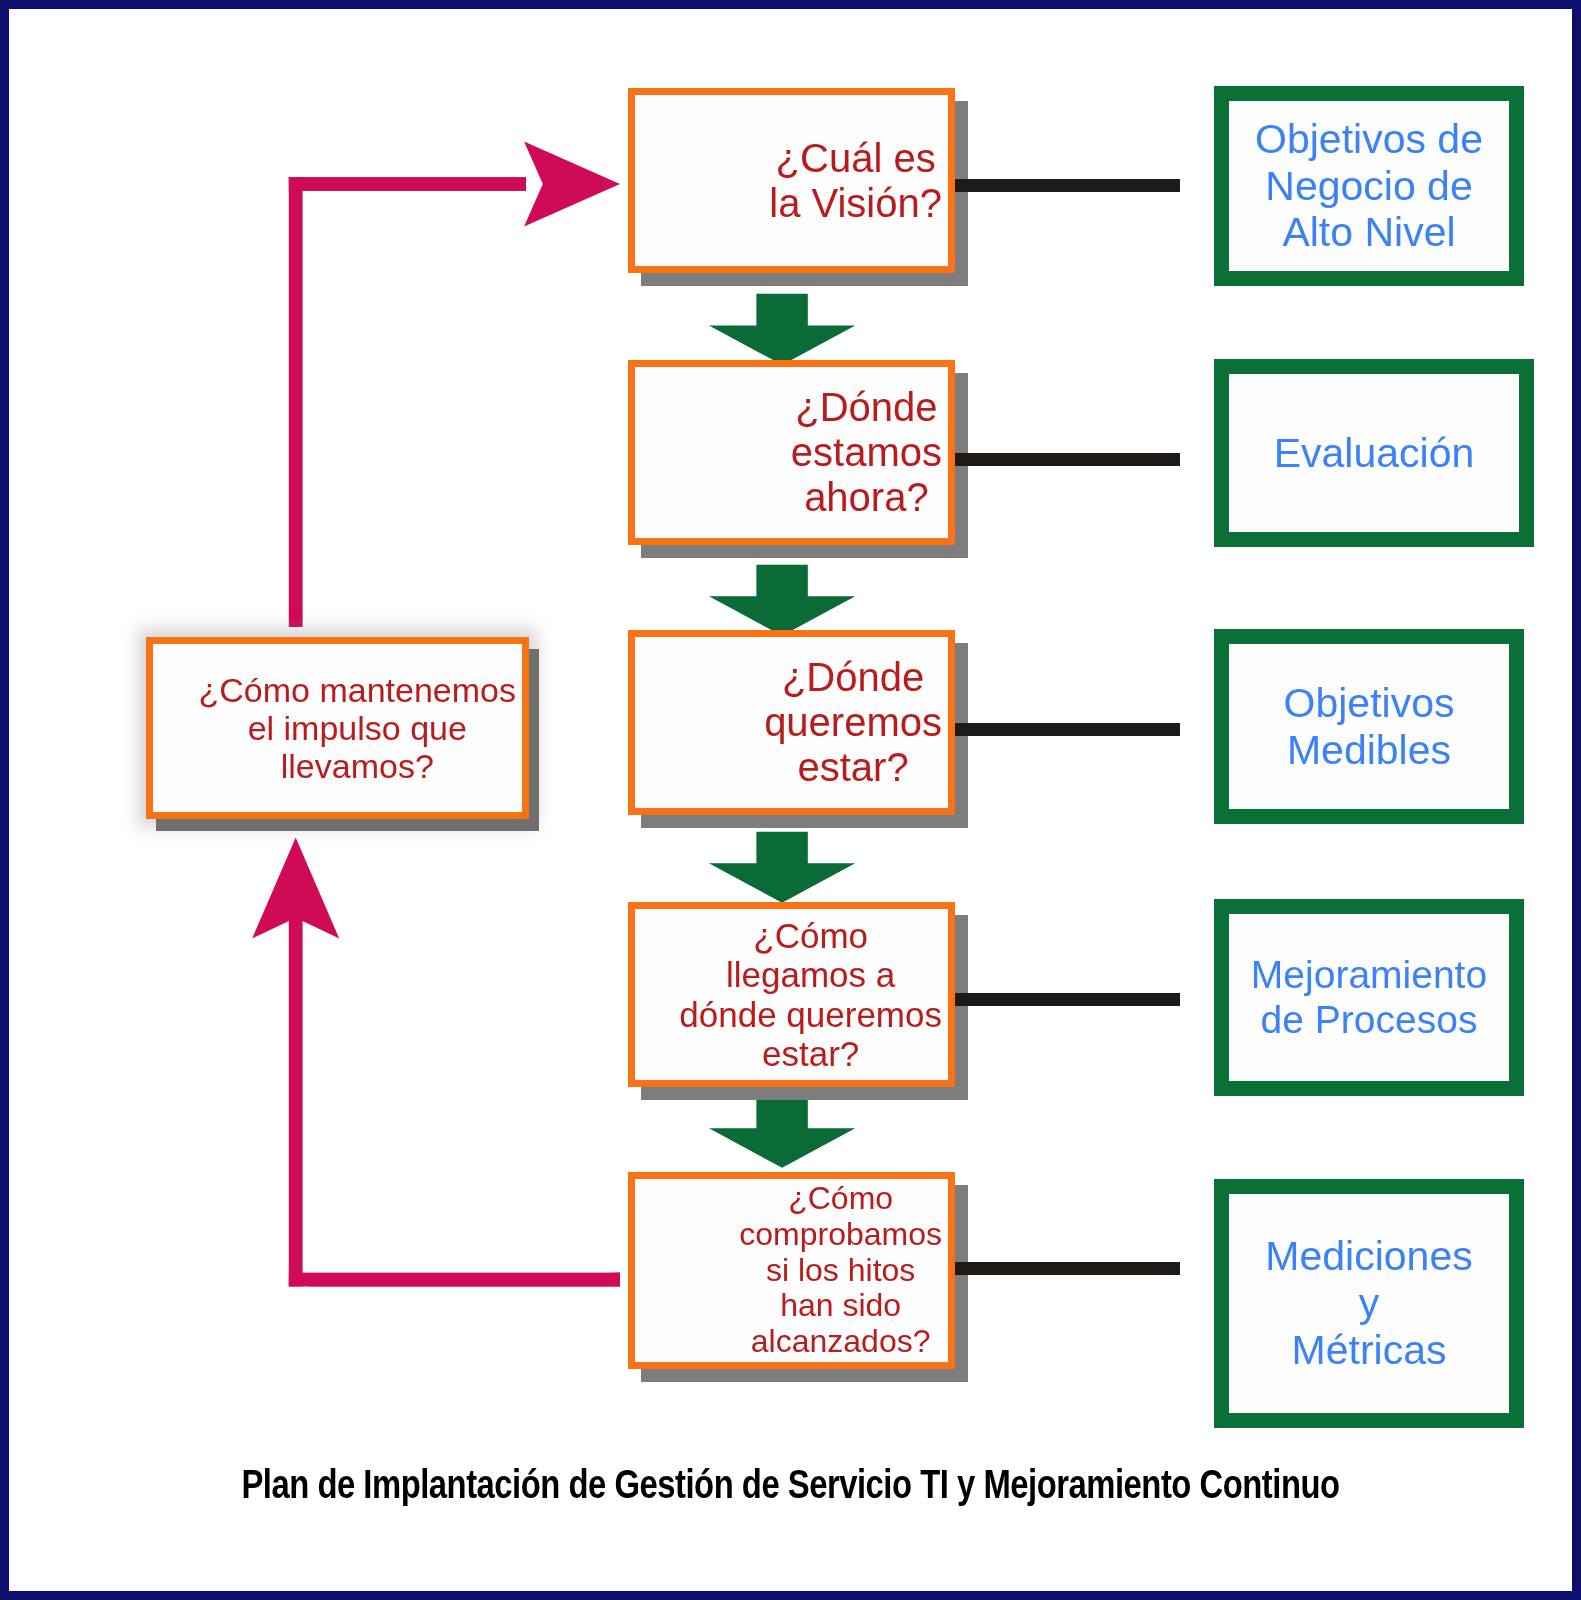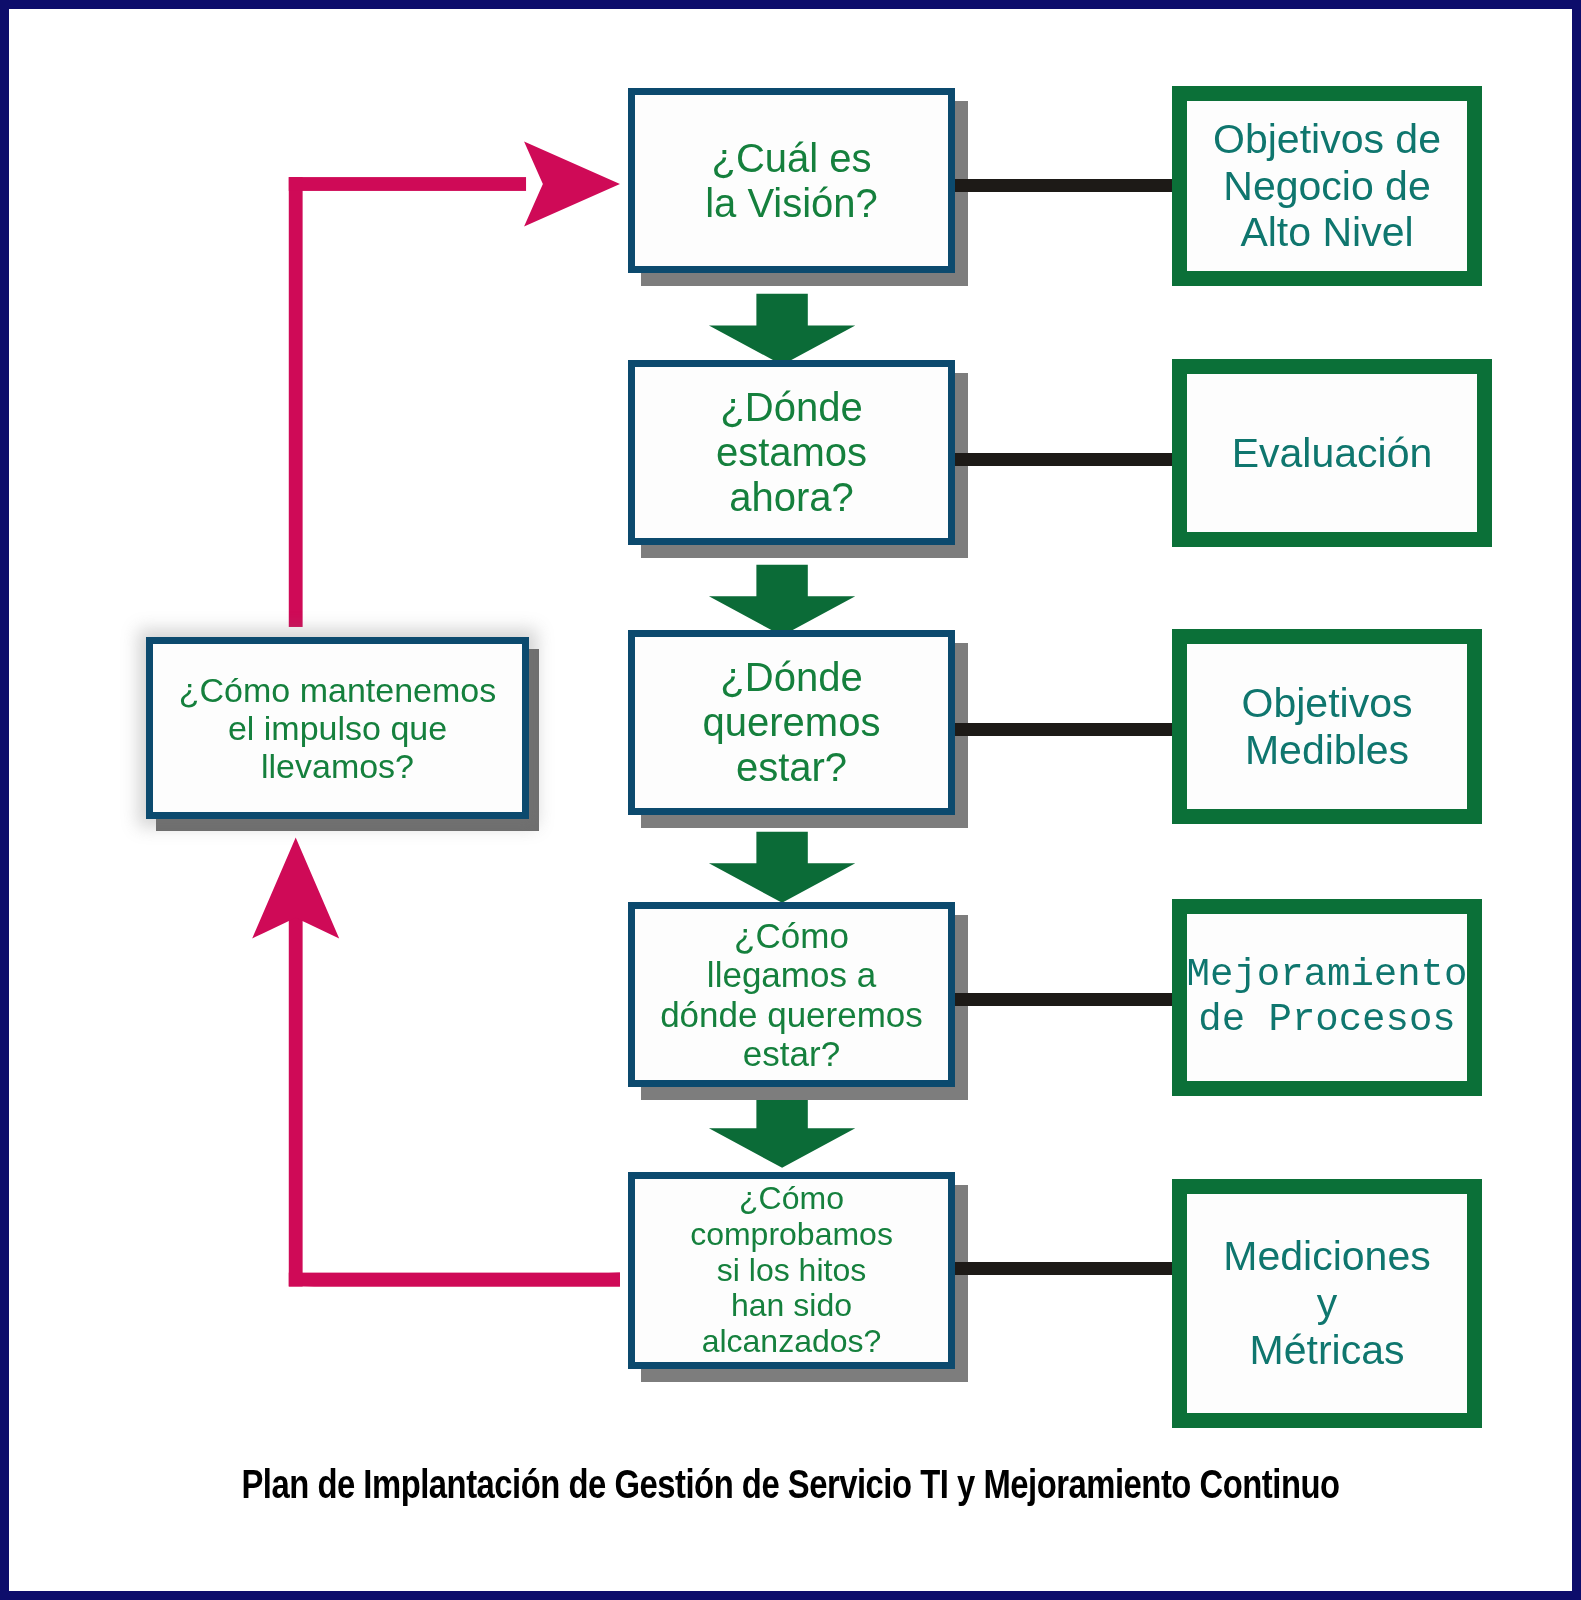--- a/index.html
+++ b/index.html
@@ -28,26 +28,26 @@
     width: 100%;
     height: 100%;
     pointer-events: none;
   }
 
   
   .qbox {
     position: absolute;
     box-sizing: border-box;
     background: #fdfdfd;
-    border: 7px solid #0c4a6e;
+    border: 7px solid #f97316;
     display: flex;
     align-items: center;
-    justify-content: center;
+    justify-content: flex-end;
     text-align: center;
-    color: #15803d;
+    color: #b91c1c;
     line-height: 1.12;
     z-index: 4;
   }
   .qbox .txt {
     white-space: pre-line;
     padding: 0 6px;
   }
   .qshadow {
     position: absolute;
     background: #7d7d7d;
@@ -63,23 +63,24 @@
   
   .gbox {
     position: absolute;
     box-sizing: border-box;
     background: #fdfdfd;
     border: 15px solid #0b7038;
     display: flex;
     align-items: center;
     justify-content: center;
     text-align: center;
-    color: #0f766e;
+    color: #3b82f6;
     line-height: 1.14;
     z-index: 4;
+    margin-left: 42px;
   }
   .gbox .txt { white-space: pre-line; }
 
   
   .connector {
     position: absolute;
     background: #1d1a17;
     height: 13px;
     z-index: 3;
   }
@@ -193,21 +194,21 @@
 
     <div class="gbox" style="left:1163px; top:350px; width:320px; height:188px; font-size:41px;">
       <span class="txt">Evaluación</span>
     </div>
 
     <div class="gbox" style="left:1163px; top:620px; width:310px; height:195px; font-size:41px;">
       <span class="txt">Objetivos
 Medibles</span>
     </div>
 
-    <div class="gbox" style="left:1163px; top:890px; width:310px; height:197px; font-size:39px;font-family:Liberation Mono, monospace;">
+    <div class="gbox" style="left:1163px; top:890px; width:310px; height:197px; font-size:39px;">
       <span class="txt">Mejoramiento
 de Procesos</span>
     </div>
 
     <div class="gbox" style="left:1163px; top:1170px; width:310px; height:249px; font-size:41px;">
       <span class="txt">Mediciones
 y
 Métricas</span>
     </div>
 

